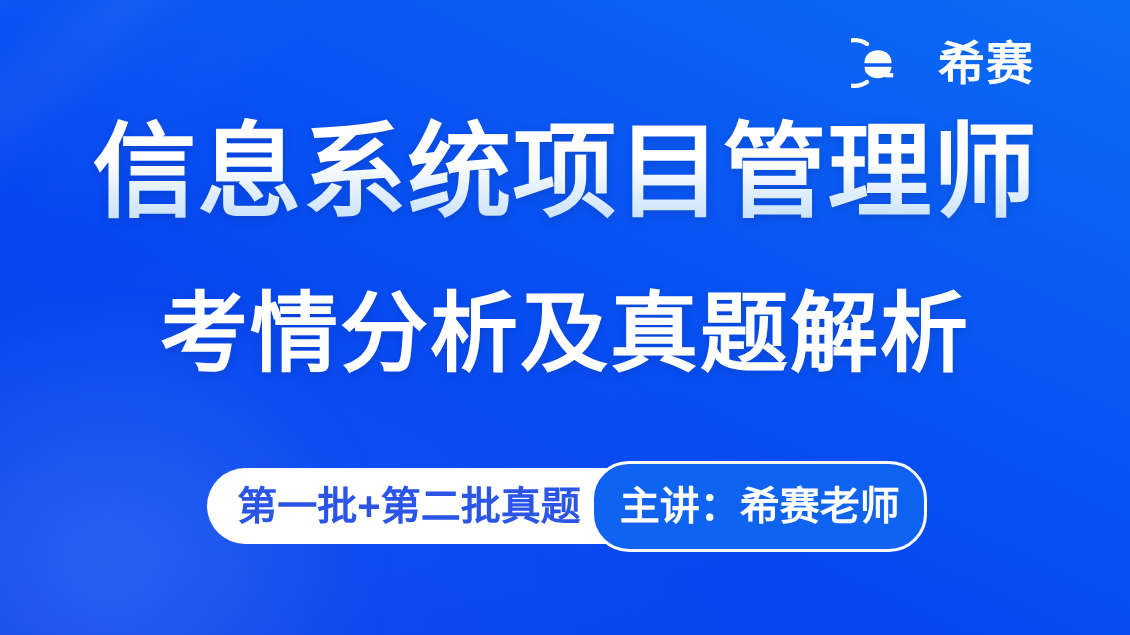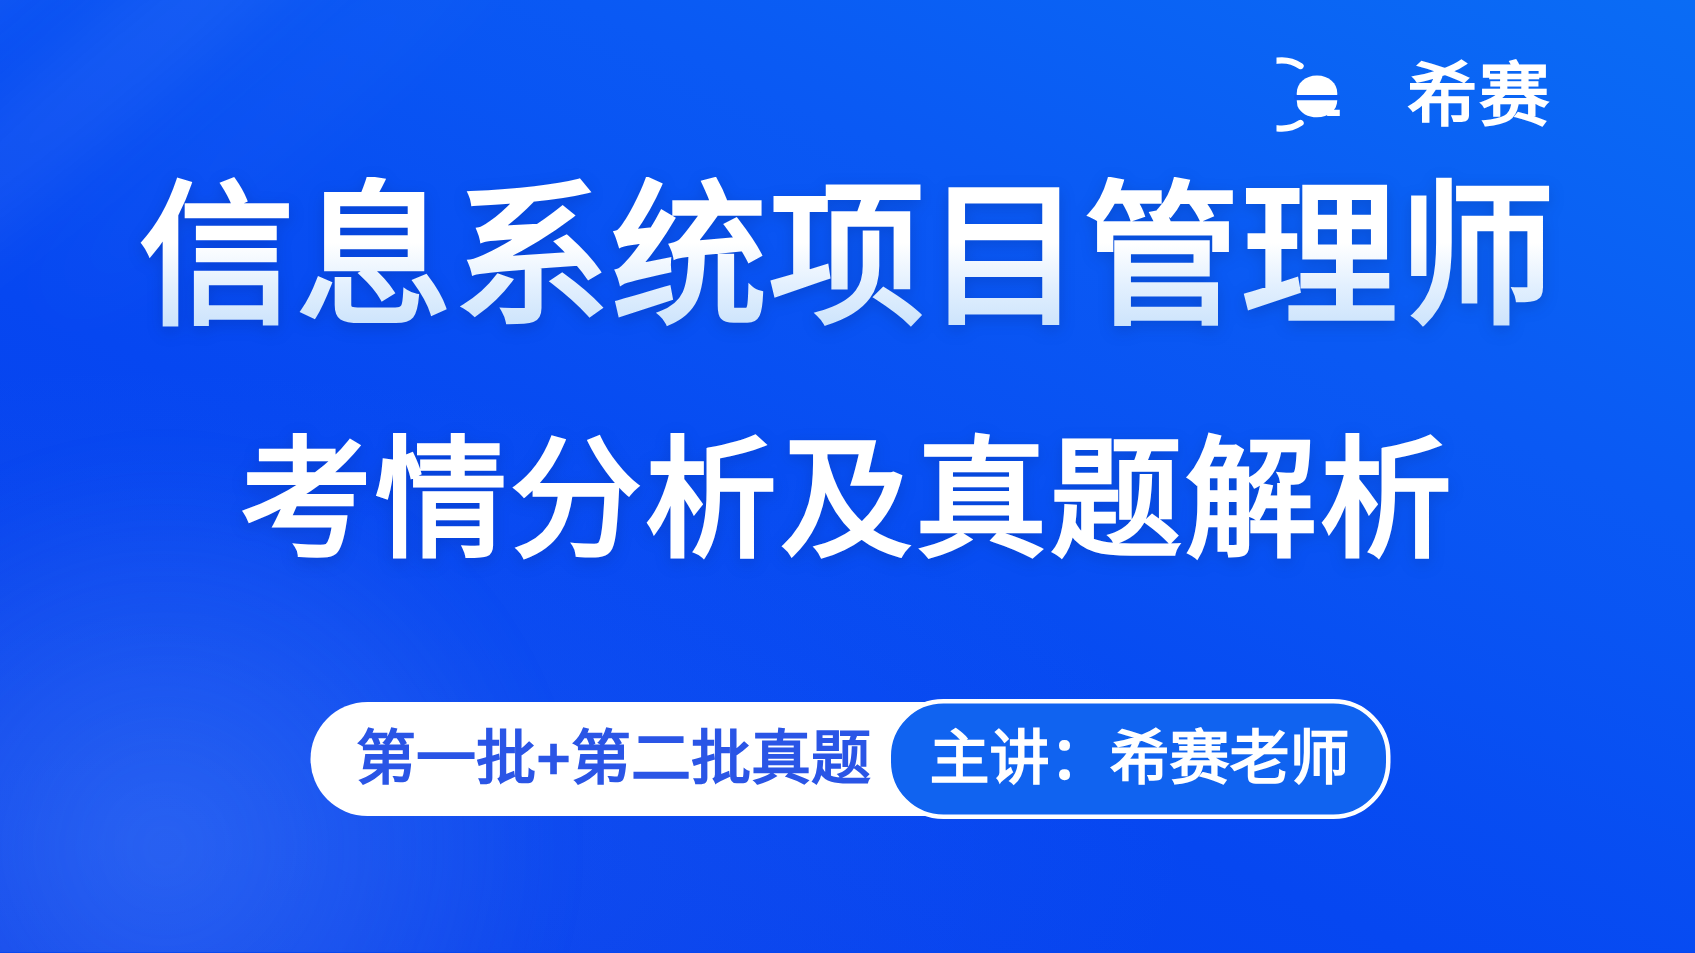--- a/index.html
+++ b/index.html
@@ -113,21 +113,21 @@
     color:#2a55e6;
     font-size:40px;
     font-weight:bold;
     letter-spacing:0px;
     white-space:nowrap;
     line-height:1;
     padding-right:8px;
   }
   .pill-speaker {
     display:flex; align-items:center; justify-content:center;
-    height:80px;
+    height:91px;
     margin-left:2px;
     margin-right:-4px;
     padding:0 24px 0 26px;
     border-radius:38px;
     background:#1063f0;
     border:3px solid #ffffff;
     box-shadow:0 0 0 0 rgba(0,0,0,0);
   }
   .pill-speaker-text {
     color:#ffffff;

